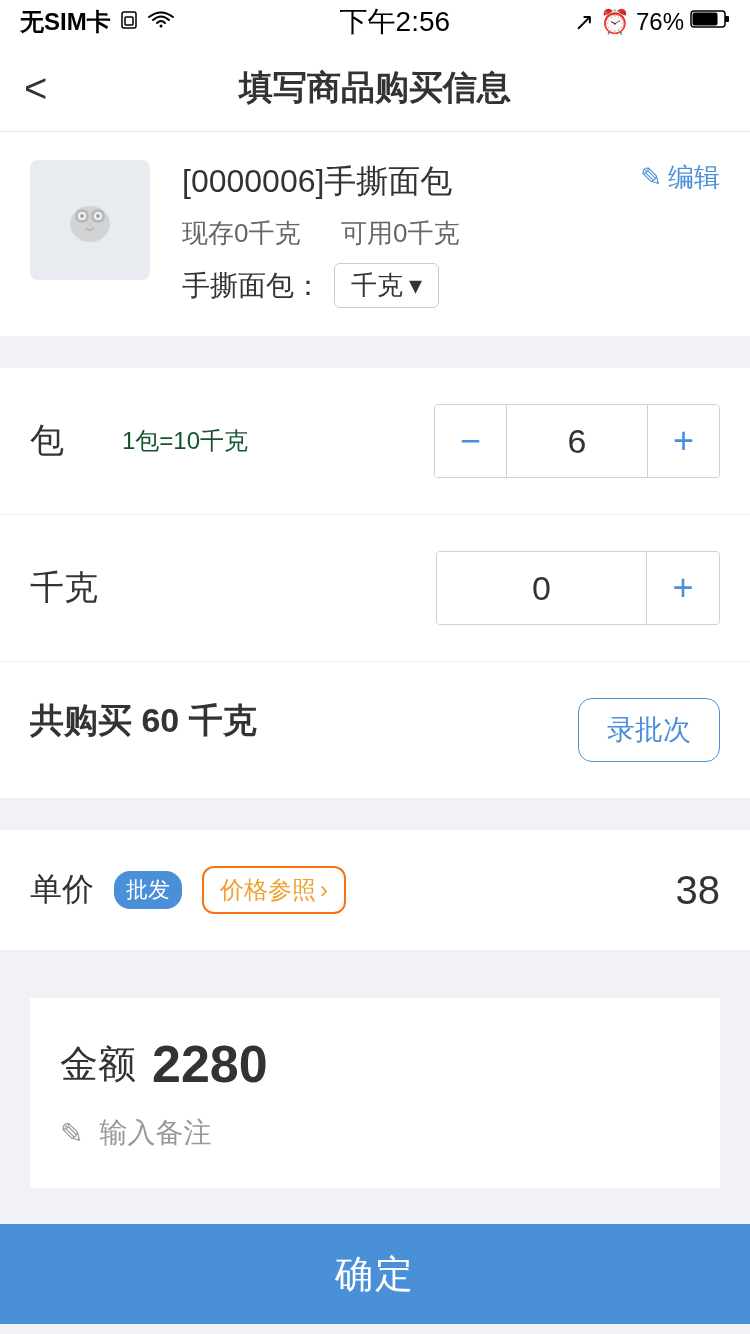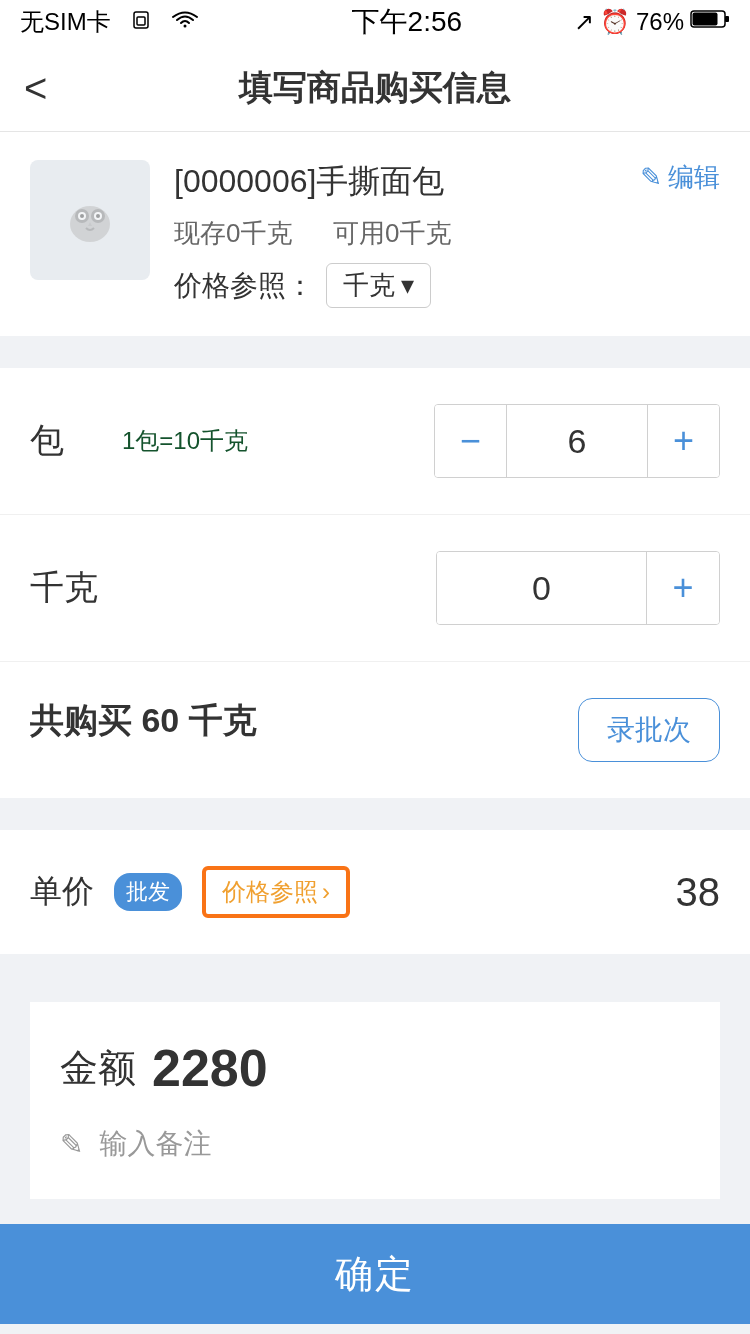--- a/index.html
+++ b/index.html
@@ -18,21 +18,21 @@
       width: 750px;
       height: 44px;
       background: #fff;
       display: flex;
       align-items: center;
       justify-content: space-between;
       padding: 0 20px;
       font-size: 24px;
       color: #000;
     }
-    .status-left { display: flex; align-items: center; gap: 20px; }
+    .status-left { display: flex; align-items: center; gap: 8px; font-weight: bold; }
     .status-center { font-weight: 500; font-size: 28px; margin-left: 41px; }
     .status-right { display: flex; align-items: center; gap: 6px; font-size: 24px; }
 
     
     .nav-bar {
       width: 750px;
       height: 88px;
       background: #fff;
       display: flex;
       align-items: center;
@@ -53,21 +53,21 @@
       font-weight: 600;
       color: #333;
     }
 
     
     .product-card {
       background: #fff;
       padding: 28px 30px;
       display: flex;
       align-items: flex-start;
-      gap: 24px;
+      gap: 32px;
       margin-bottom: 16px;
     }
     .product-thumb {
       width: 120px;
       height: 120px;
       background: #e8ecf0;
       border-radius: 8px;
       display: flex;
       align-items: center;
       justify-content: center;
@@ -233,22 +233,22 @@
       color: #333;
     }
     .price-tag {
       background: #4a90d9;
       color: #fff;
       font-size: 22px;
       padding: 4px 12px;
       border-radius: 16px;
     }
     .price-ref-btn {
-      border: 4px solid #f97316;
-      border-radius: 6px;
+      border: 2px solid #f97316;
+      border-radius: 12px;
       padding: 6px 16px;
       font-size: 24px;
       color: #f0a030;
       background: #fff;
       display: flex;
       align-items: center;
       gap: 4px;
       cursor: pointer;
     }
     .price-value {
@@ -260,21 +260,21 @@
 
     
     .amount-section {
       background: #f0f2f5;
       padding: 36px 30px 0 30px;
     }
     .amount-row {
       display: flex;
       align-items: center;
       gap: 16px;
-      margin-bottom: 27px;
+      margin-bottom: 20px;
     }
     .amount-label {
       font-size: 38px;
       color: #333;
     }
     .amount-value {
       font-size: 52px;
       color: #333;
       font-weight: 600;
     }
@@ -385,21 +385,21 @@
           </svg>
         </div>
         <div class="product-info">
           <div class="product-name">[0000006]手撕面包</div>
           <div class="product-stock">
             <span>现存0千克</span>
             <span>　</span>
             <span>可用0千克</span>
           </div>
           <div class="product-unit-row">
-            <span>价格参照：</span>
+            <span>手撕面包：</span>
             <div class="unit-select">
               <span>千克</span>
               <span>▾</span>
             </div>
           </div>
         </div>
       </div>
       <div class="edit-btn">
         <span>✎</span>
         <span>编辑</span>

